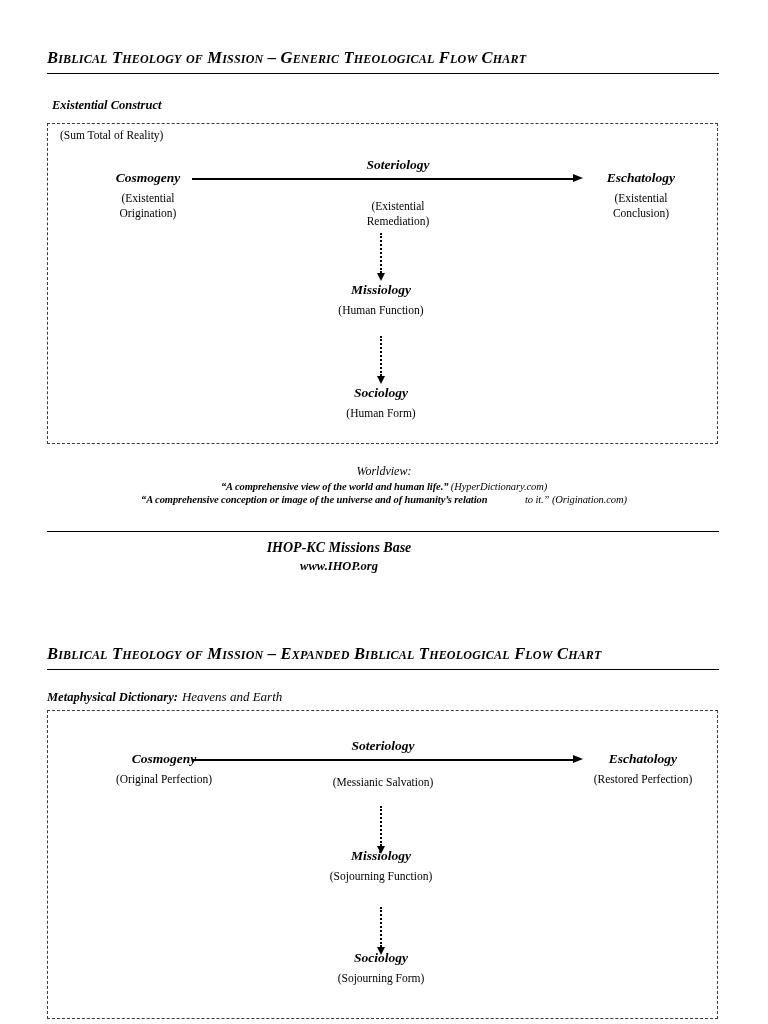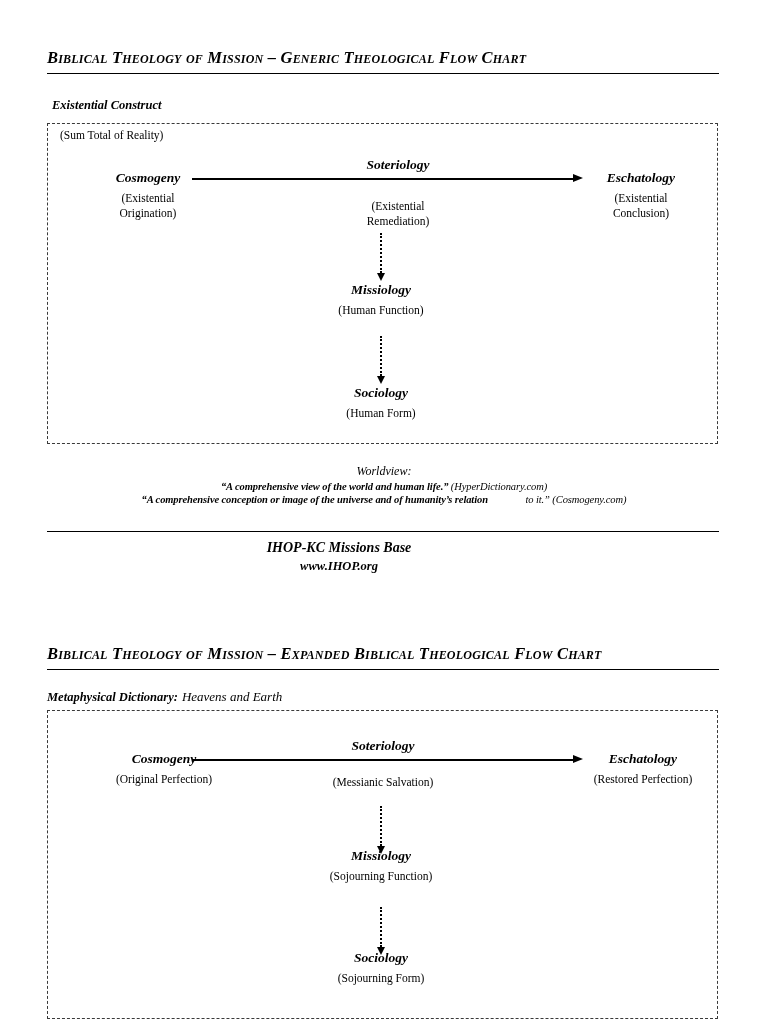--- a/index.html
+++ b/index.html
@@ -262,21 +262,21 @@
 
   <div class="worldview" style="top:452px;">
     <span class="wv-title">Worldview:</span>
     <span class="wv-quote">
       <span>“A comprehensive view of the world and human life.”</span>
       <span class="src">(HyperDictionary.com)</span>
     </span>
     <span class="wv-quote">
       <span>“A comprehensive conception or image of the universe and of humanity’s relation</span>
       <span class="soft">to it.”</span>
-      <span class="src">(Cosmogeny.com)</span>
+      <span class="src">(Origination.com)</span>
     </span>
   </div>
 
   <div class="footer-rule" style="top:519px;"></div>
   <div class="footer-text" style="top:527px;">
     <span class="fline fl1">IHOP-KC Missions Base</span>
     <span class="fline fl2">www.IHOP.org</span>
   </div>
 
   <div class="section-heading" style="top:632px;">

